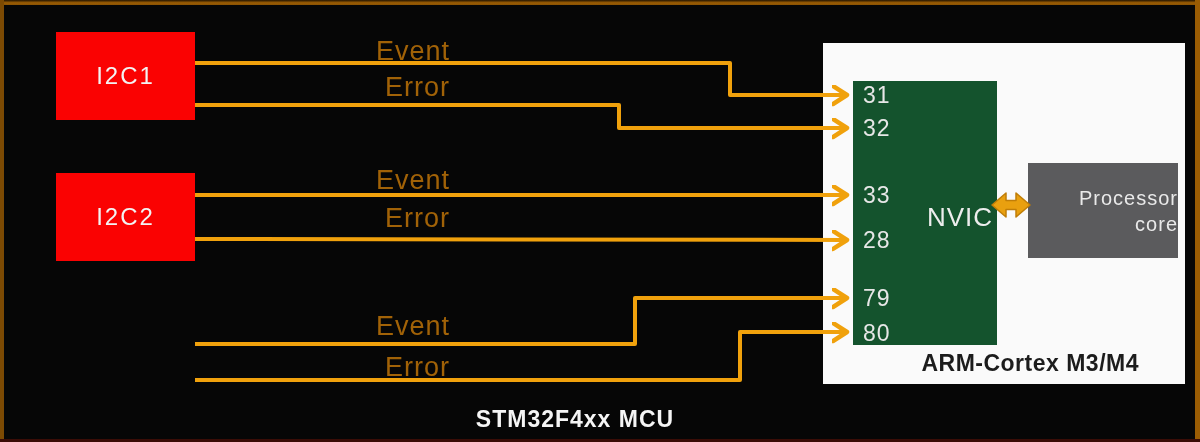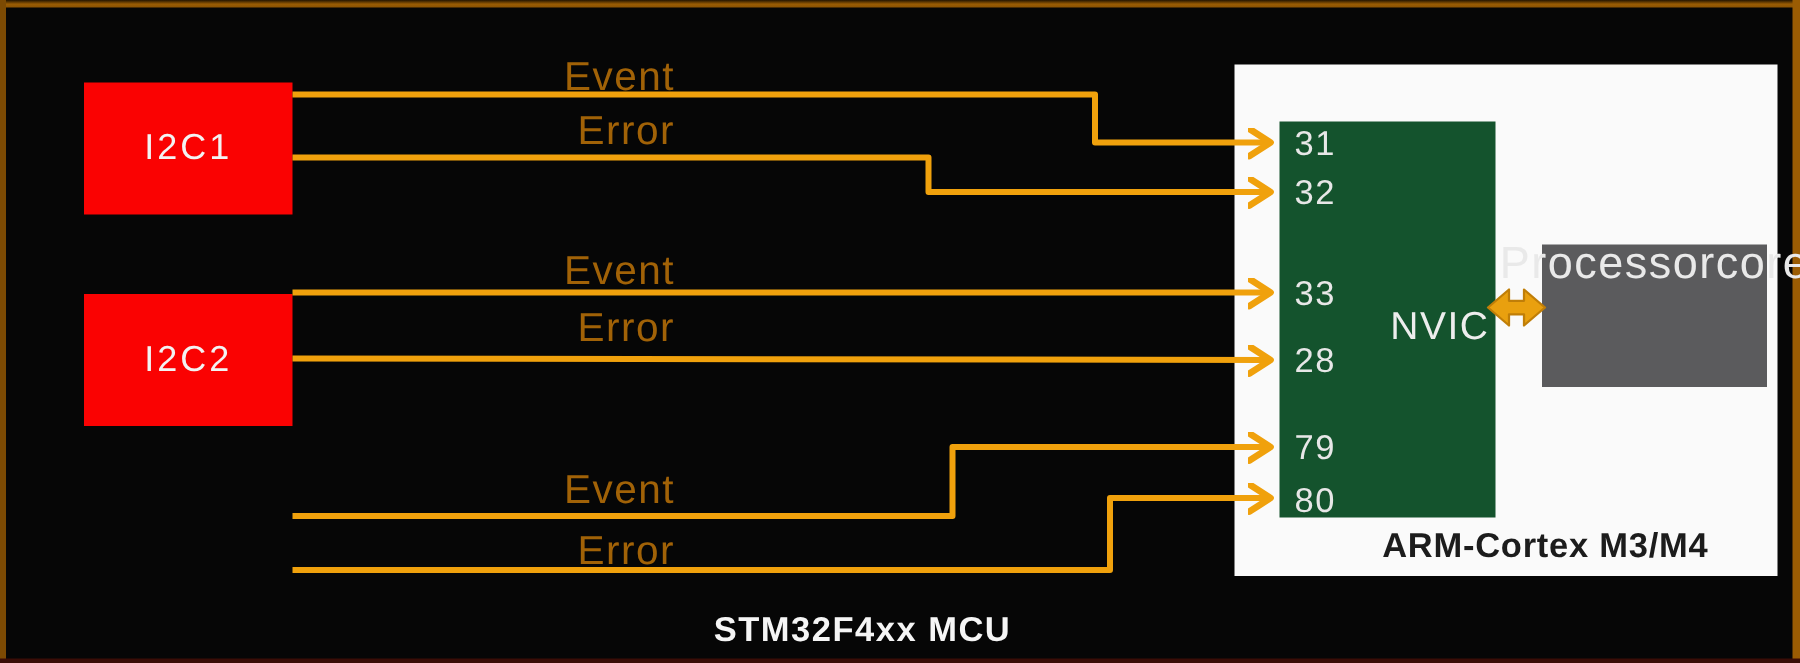--- a/index.html
+++ b/index.html
@@ -17,21 +17,20 @@
   .frame-right{position:absolute;right:0;top:0;width:5px;height:442px;background:#9a5c03;z-index:5;}
   .frame-bottom{position:absolute;left:0;bottom:0;width:1200px;height:3px;background:#3a0c06;z-index:5;}
 
   
   .periph{
     position:absolute;left:56px;width:139px;height:88px;
     background:#fa0202;
     display:flex;align-items:center;justify-content:center;
     color:#f3f3f3;font-size:24px;letter-spacing:2px;
     z-index:20;
-    margin-top:23px;
   }
   #i2c1{top:32px;}
   #i2c2{top:173px;}
   #i2c3{top:313px;}
 
   
   .sig-label{
     position:absolute;left:250px;width:200px;text-align:right;
     color:#a16207;font-size:27px;line-height:26px;letter-spacing:1px;
     z-index:20;
@@ -50,22 +49,22 @@
     position:absolute;left:10px;width:60px;
     color:#e7e7e7;font-size:23px;line-height:24px;letter-spacing:1px;
   }
   .nvic-label{
     position:absolute;left:0;top:121px;width:140px;text-align:right;
     color:#ededed;font-size:26px;letter-spacing:1px;
   }
   .proc{
     position:absolute;left:1028px;top:163px;width:150px;height:95px;
     background:#5b5b5d;z-index:15;
-    display:flex;flex-direction:row;align-items:flex-start;justify-content:center;
-    color:#e9e9e9;font-size:30px;line-height:26px;letter-spacing:1px;
+    display:flex;flex-direction:column;align-items:flex-end;justify-content:center;
+    color:#e9e9e9;font-size:20px;line-height:26px;letter-spacing:1px;
   }
   .arm-label{
     position:absolute;left:899px;top:350px;width:240px;text-align:right;
     color:#1c1c1c;font-size:23px;font-weight:bold;letter-spacing:0.5px;
     z-index:20;
   }
   .mcu-title{
     position:absolute;left:425px;top:406px;width:300px;text-align:center;
     color:#f5f5f5;font-size:23px;font-weight:bold;letter-spacing:1px;
     z-index:20;

